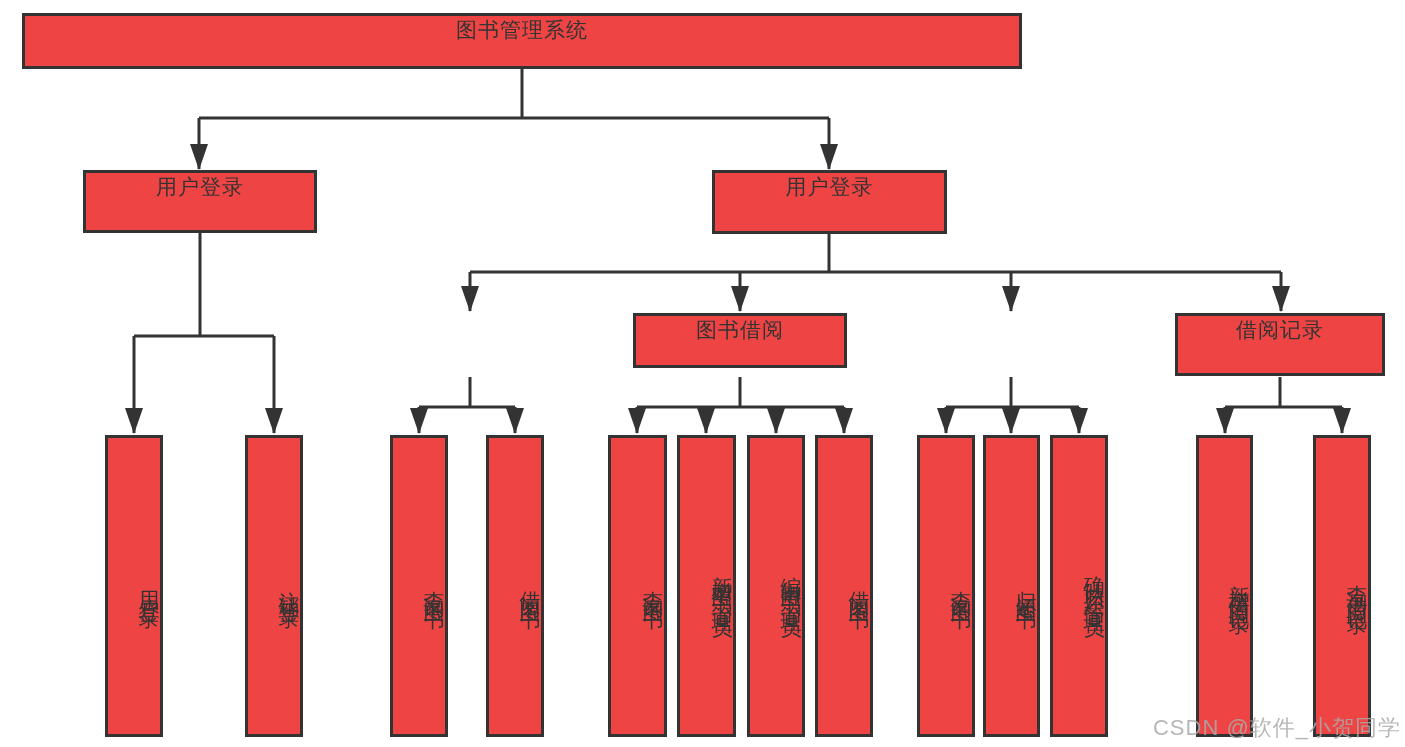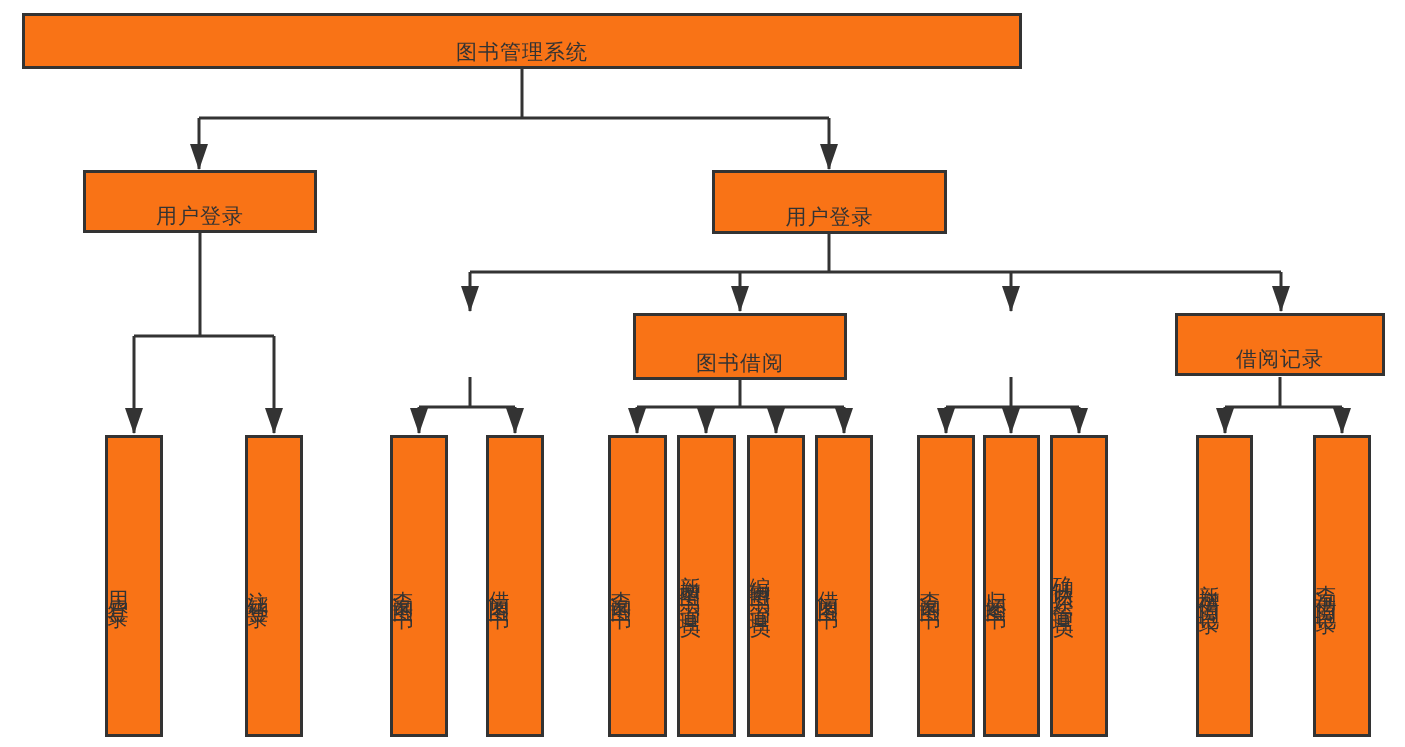--- a/index.html
+++ b/index.html
@@ -16,23 +16,23 @@
     font-family:"Liberation Sans","DejaVu Sans",sans-serif;
     color:var(--text);
     overflow:hidden;
   }
   .connectors{position:absolute;left:0;top:0;z-index:1;}
   .connectors path{stroke:var(--line);stroke-width:3;fill:none;}
   .connectors polygon{fill:var(--line);stroke:none;}
   .box{
     position:absolute;
     box-sizing:border-box;
-    background:#f97316;
+    background:#ef4444;
     border:3px solid var(--line);
-    display:flex;align-items:flex-end;justify-content:center;
+    display:flex;align-items:flex-start;justify-content:center;
     font-size:21px;
     color:var(--text);
     z-index:2;
     text-align:center;
     letter-spacing:1px;
   }
   .vbox{
     writing-mode:vertical-rl;
     text-orientation:mixed;
     letter-spacing:6px;
@@ -122,21 +122,21 @@
     <span>图书管理系统</span>
   </div>
 
   <div class="box" style="left:83px;top:170px;width:234px;height:63px">
     <span>用户登录</span>
   </div>
   <div class="box" style="left:712px;top:170px;width:235px;height:64px">
     <span>用户登录</span>
   </div>
 
-  <div class="box" style="left:633px;top:313px;width:214px;height:67px">
+  <div class="box" style="left:633px;top:313px;width:214px;height:55px">
     <span>图书借阅</span>
   </div>
   <div class="box" style="left:1175px;top:313px;width:210px;height:63px">
     <span>借阅记录</span>
   </div>
 
   <div class="box vbox" style="left:105px;top:435px;width:58px;height:302px">
     <span>用户登录</span>
   </div>
   <div class="box vbox" style="left:245px;top:435px;width:58px;height:302px">
@@ -173,14 +173,15 @@
     <span>确认归还（管理员）</span>
   </div>
 
   <div class="box vbox" style="left:1196px;top:435px;width:57px;height:302px">
     <span>新增借阅记录</span>
   </div>
   <div class="box vbox" style="left:1313px;top:435px;width:58px;height:302px">
     <span>查询借阅记录</span>
   </div>
 
+  <div class="watermark">CSDN @软件_小贺同学</div>
 
 </div>
 
 </body></html>

